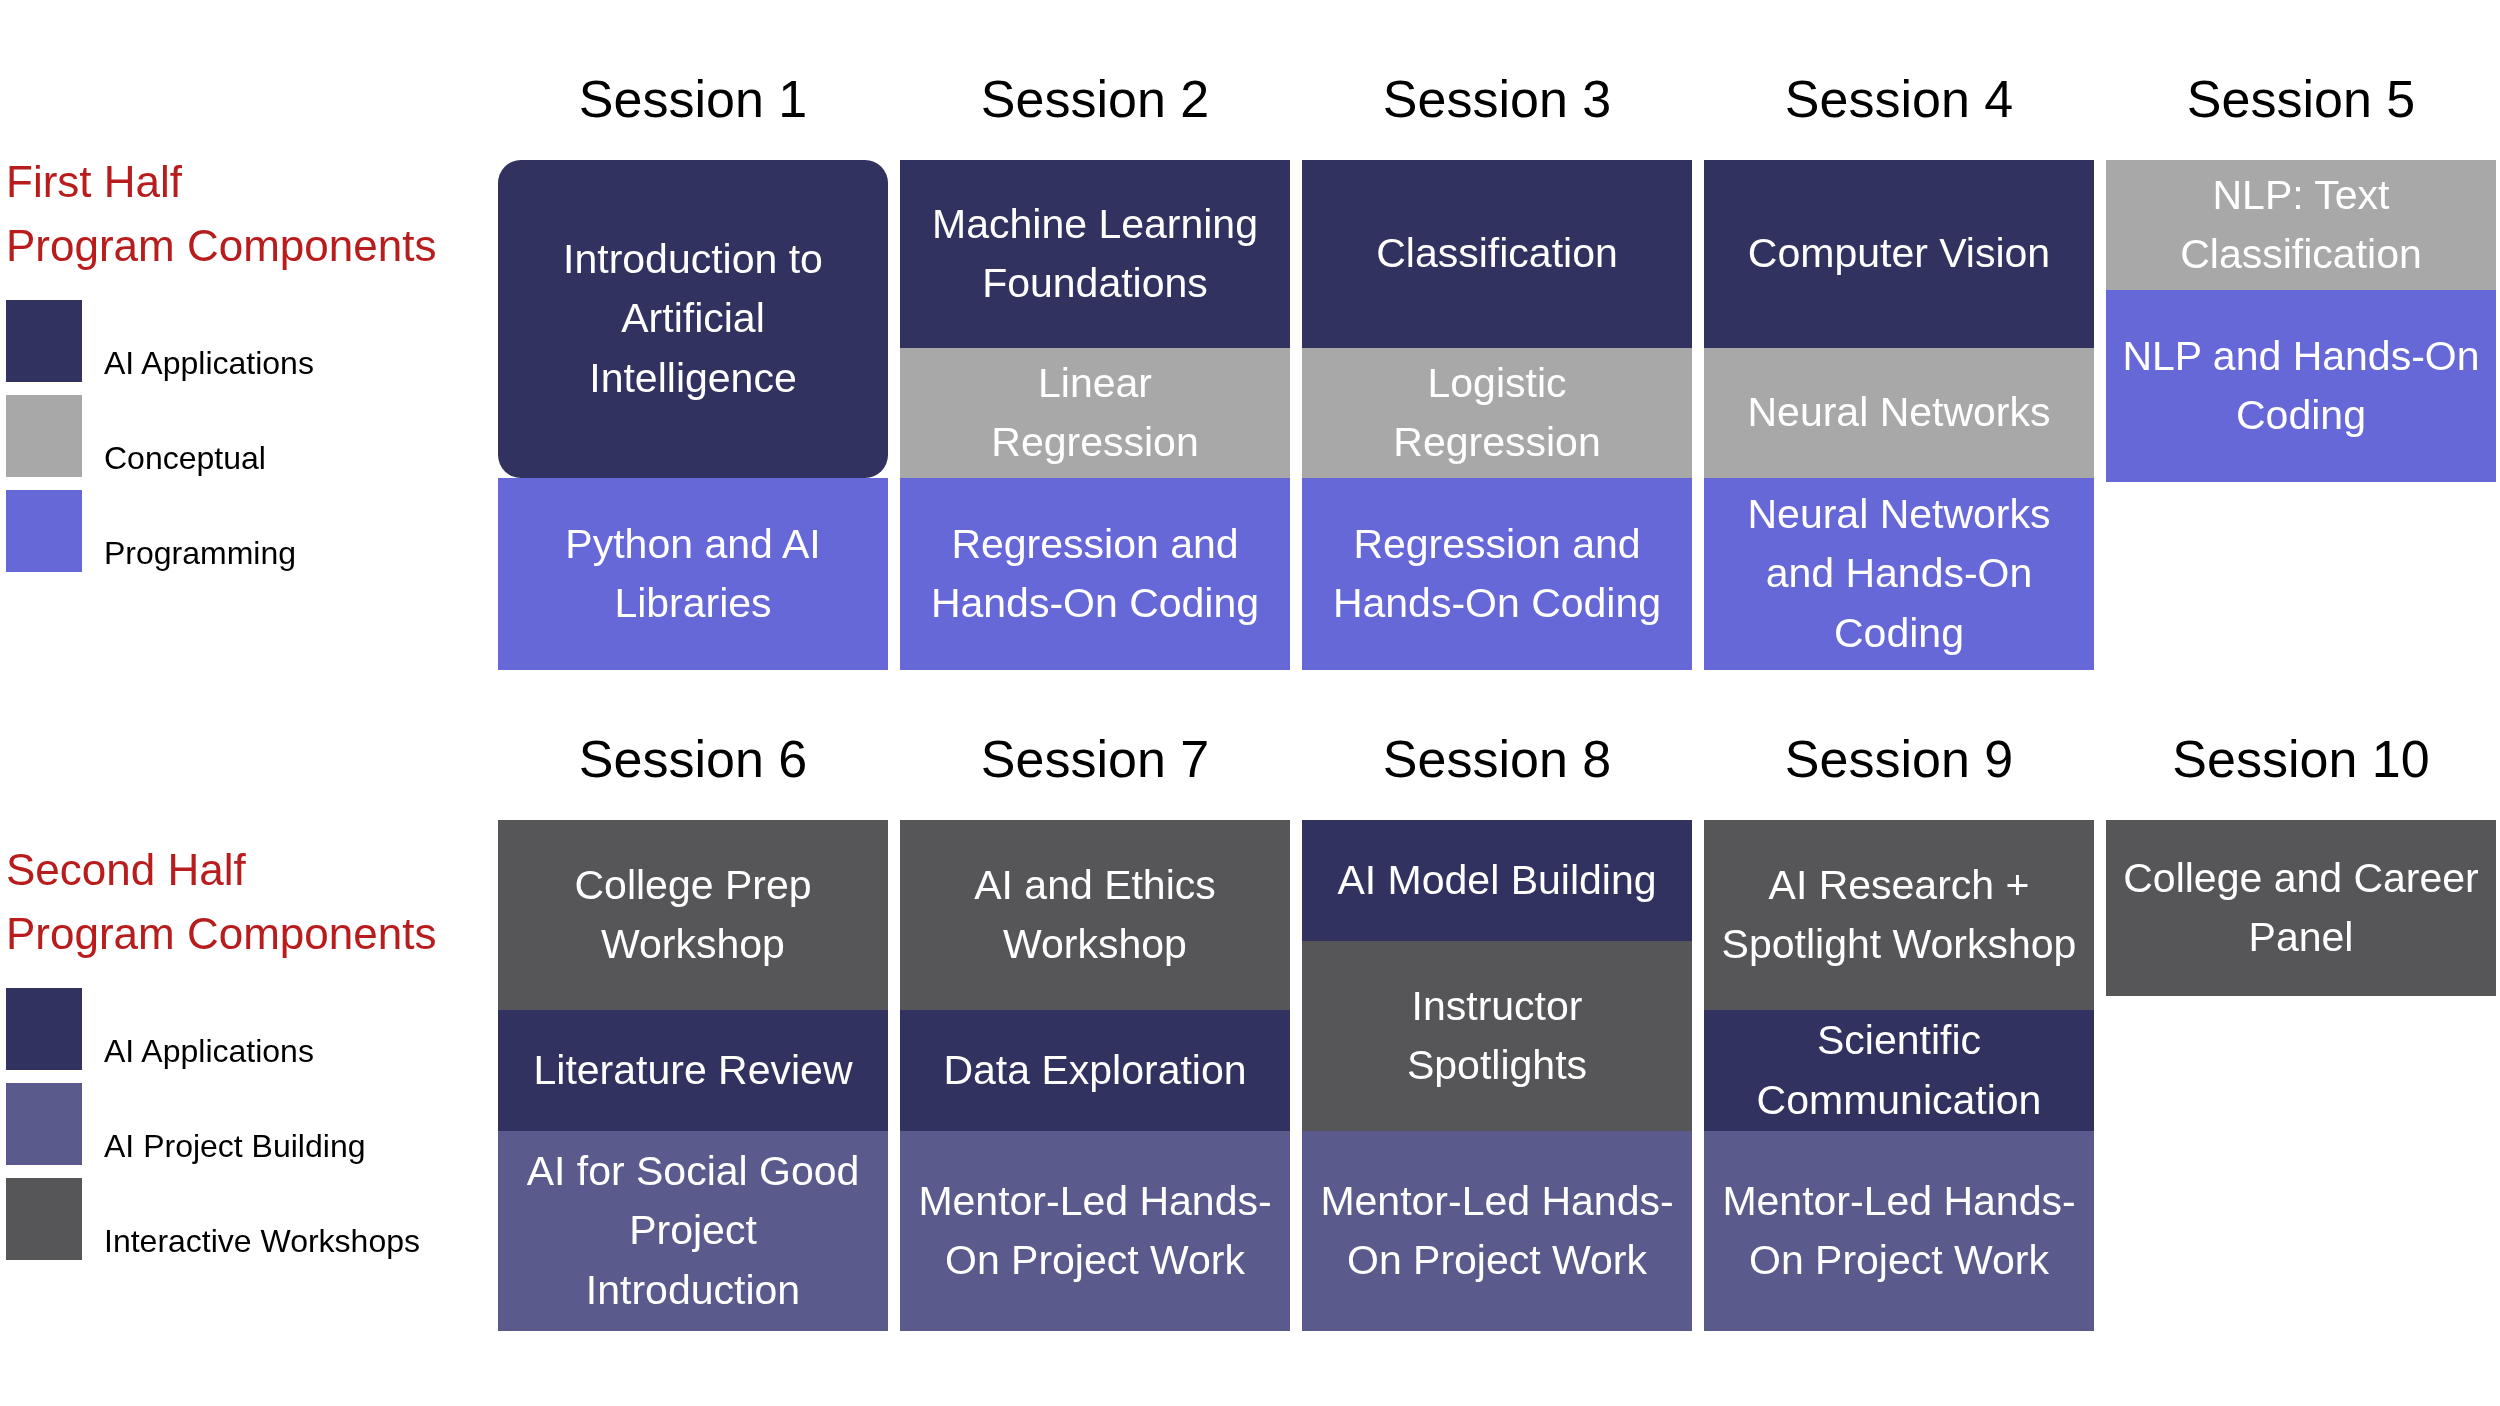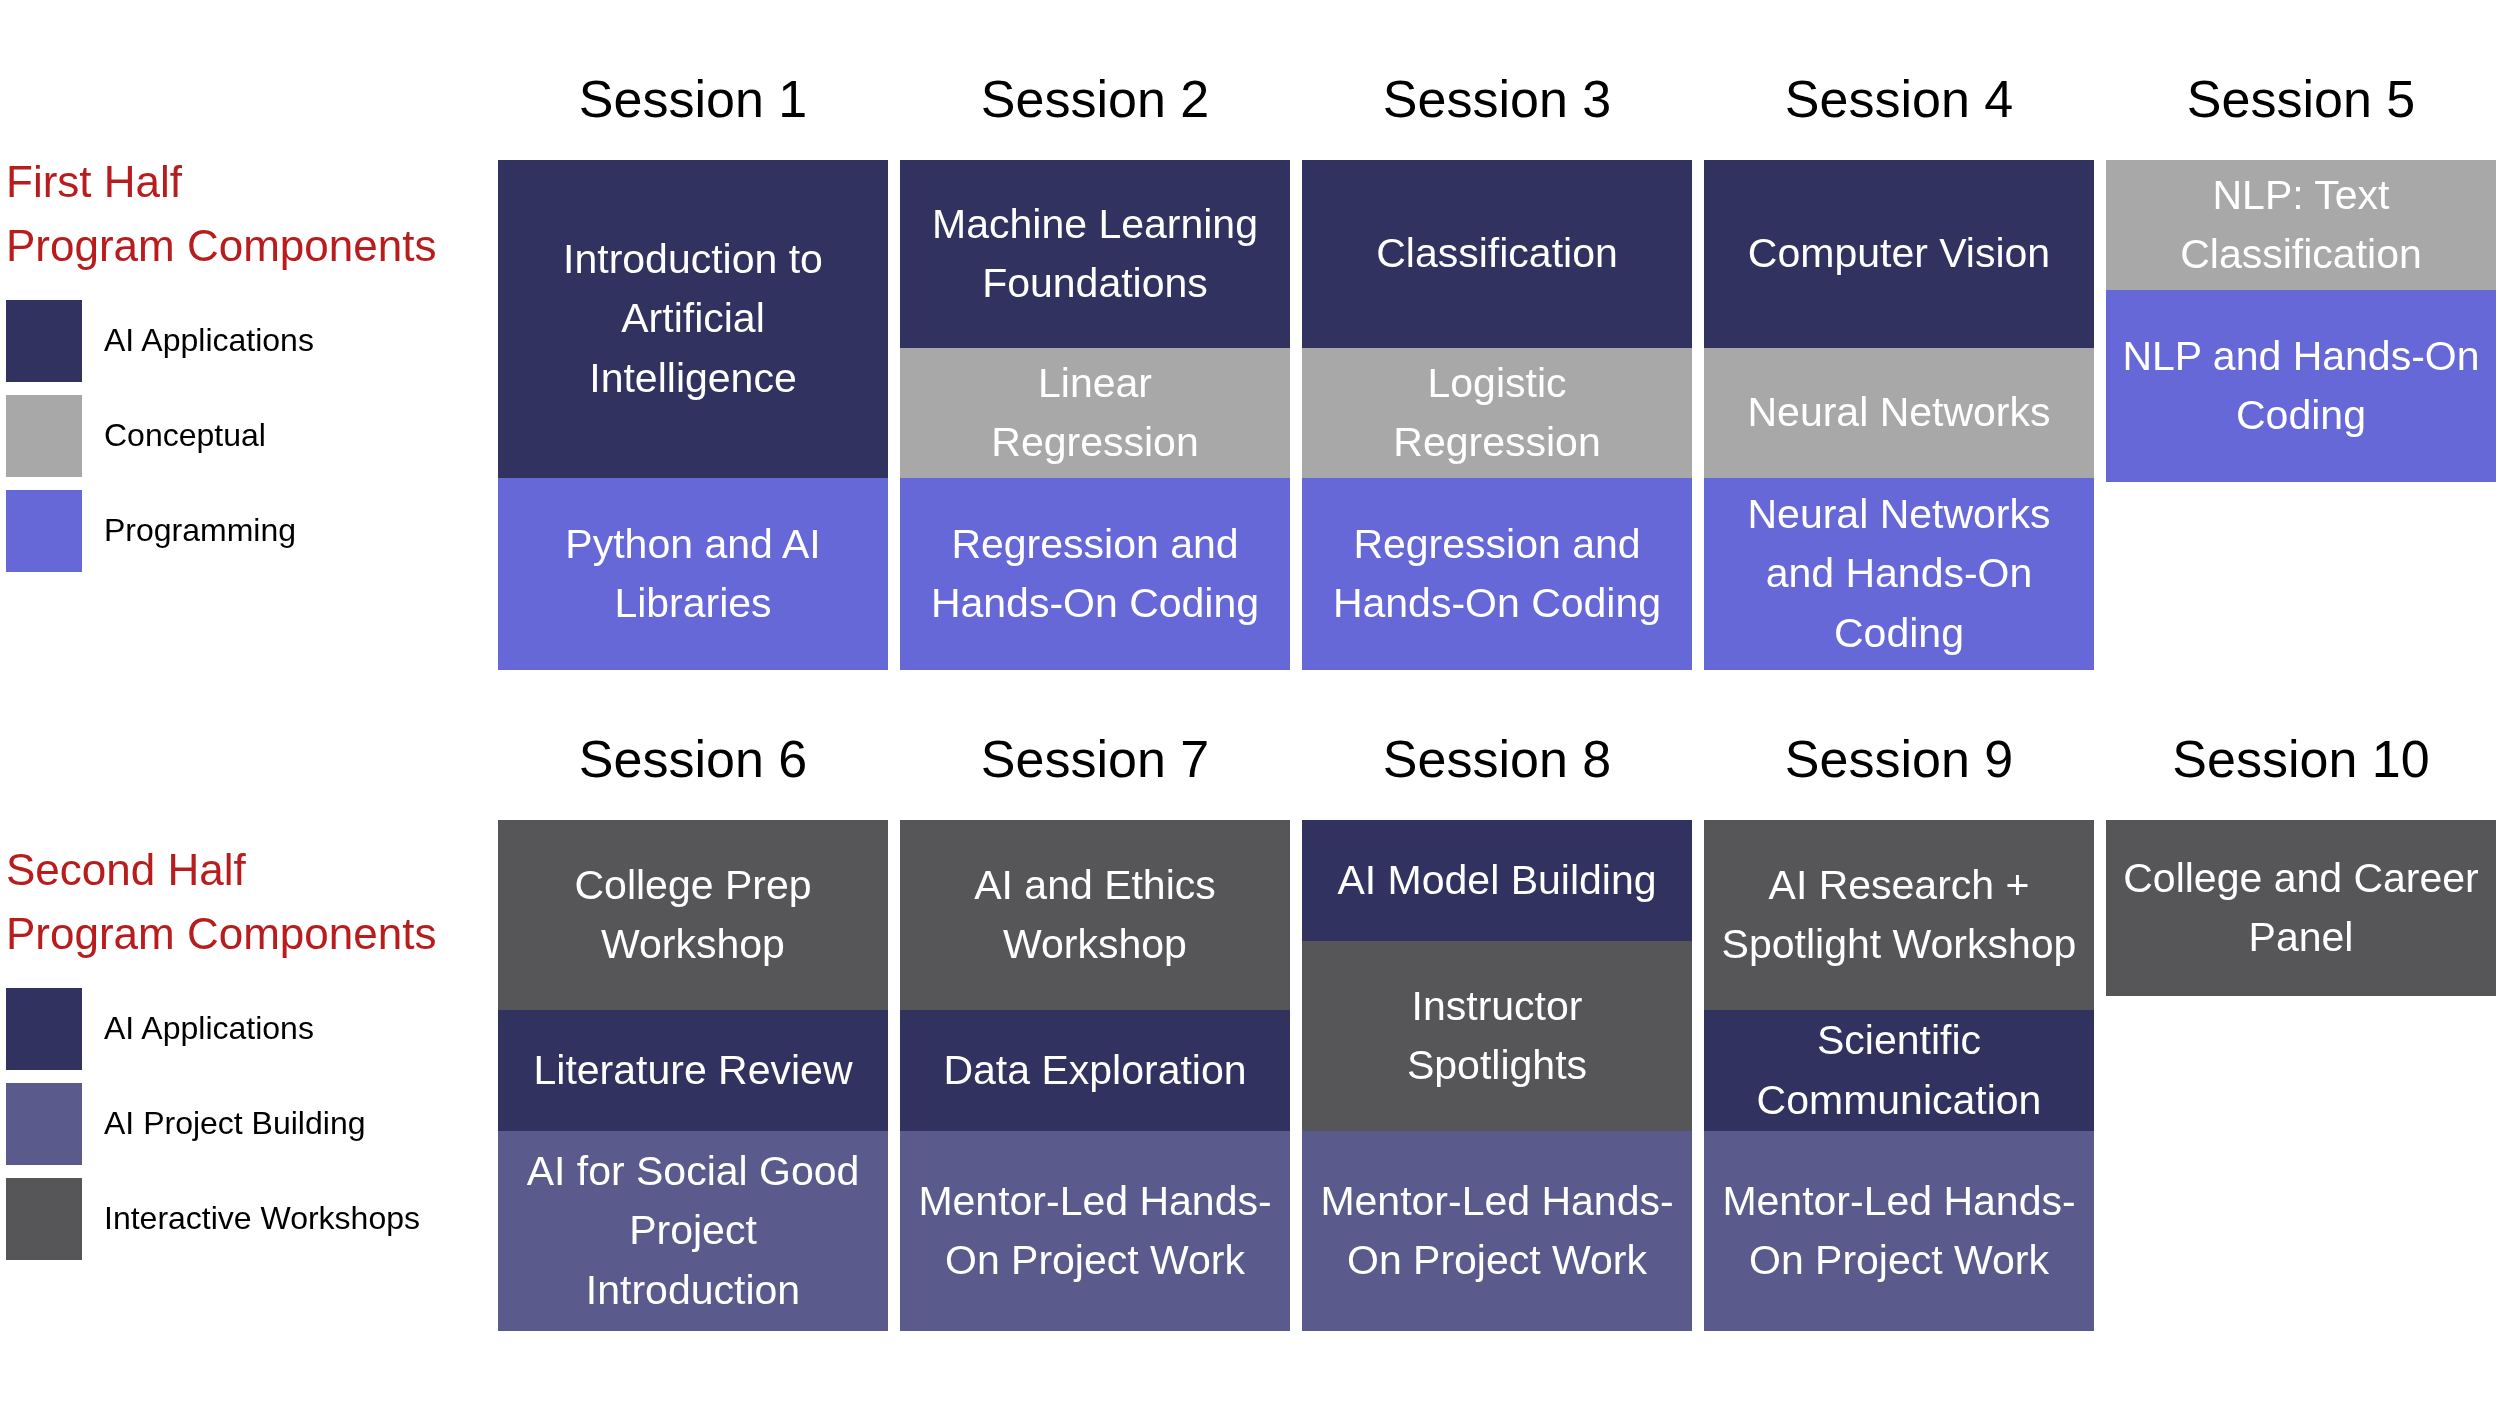--- a/index.html
+++ b/index.html
@@ -25,31 +25,31 @@
     color:#fff;font-size:41px;line-height:1.45;white-space:pre-line;
     padding:0 8px;box-sizing:border-box;
   }
   
   .c-ai{background:#31325F;}
   .c-con{background:#A8A8A8;}
   .c-prog{background:#6768D8;}
   .c-proj{background:#5A5B8C;}
   .c-work{background:#565659;}
   
-  .b188{height:188px;}.b130{height:130px;}.b192{height:192px;}.b318{height:318px;}
+  .b188{height:188px;}.b130{height:130px;}.b192{height:192px;}.b318{height:318px;border-radius:23px;}
   .b190{height:190px;}.b121{height:121px;}.b200{height:200px;}.b335{height:335px;}.b176{height:176px;}
   
   .legend{position:absolute;left:6px;width:480px;}
   .first .legend{top:150px;}
   .second .legend{top:838px;}
   .legend-title{
     font-size:44px;line-height:1.45;white-space:pre-line;color:#b91c1c;
     margin:0 0 22px 0;font-weight:400;
   }
-  .legend-item{display:flex;align-items:center;margin-bottom:13px;}
+  .legend-item{display:flex;align-items:flex-end;margin-bottom:13px;}
   .swatch{width:76px;height:82px;flex:0 0 76px;}
   .legend-label{margin-left:22px;font-size:32px;color:#000;}
 </style>
 </head>
 <body>
 
 <div class="canvas">
 
   <section class="half first">
 

